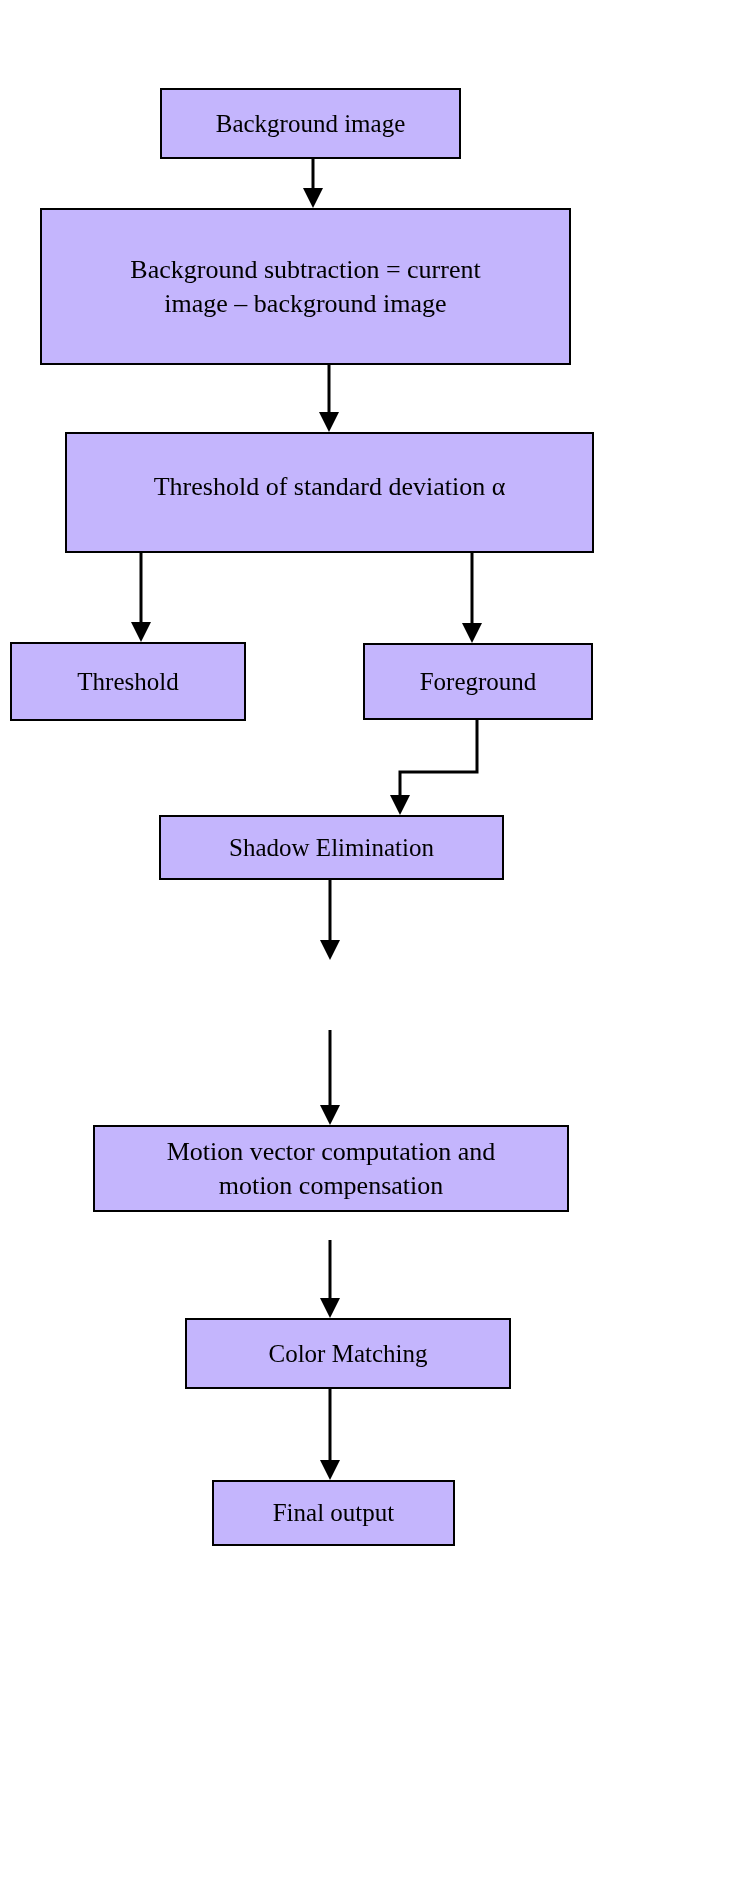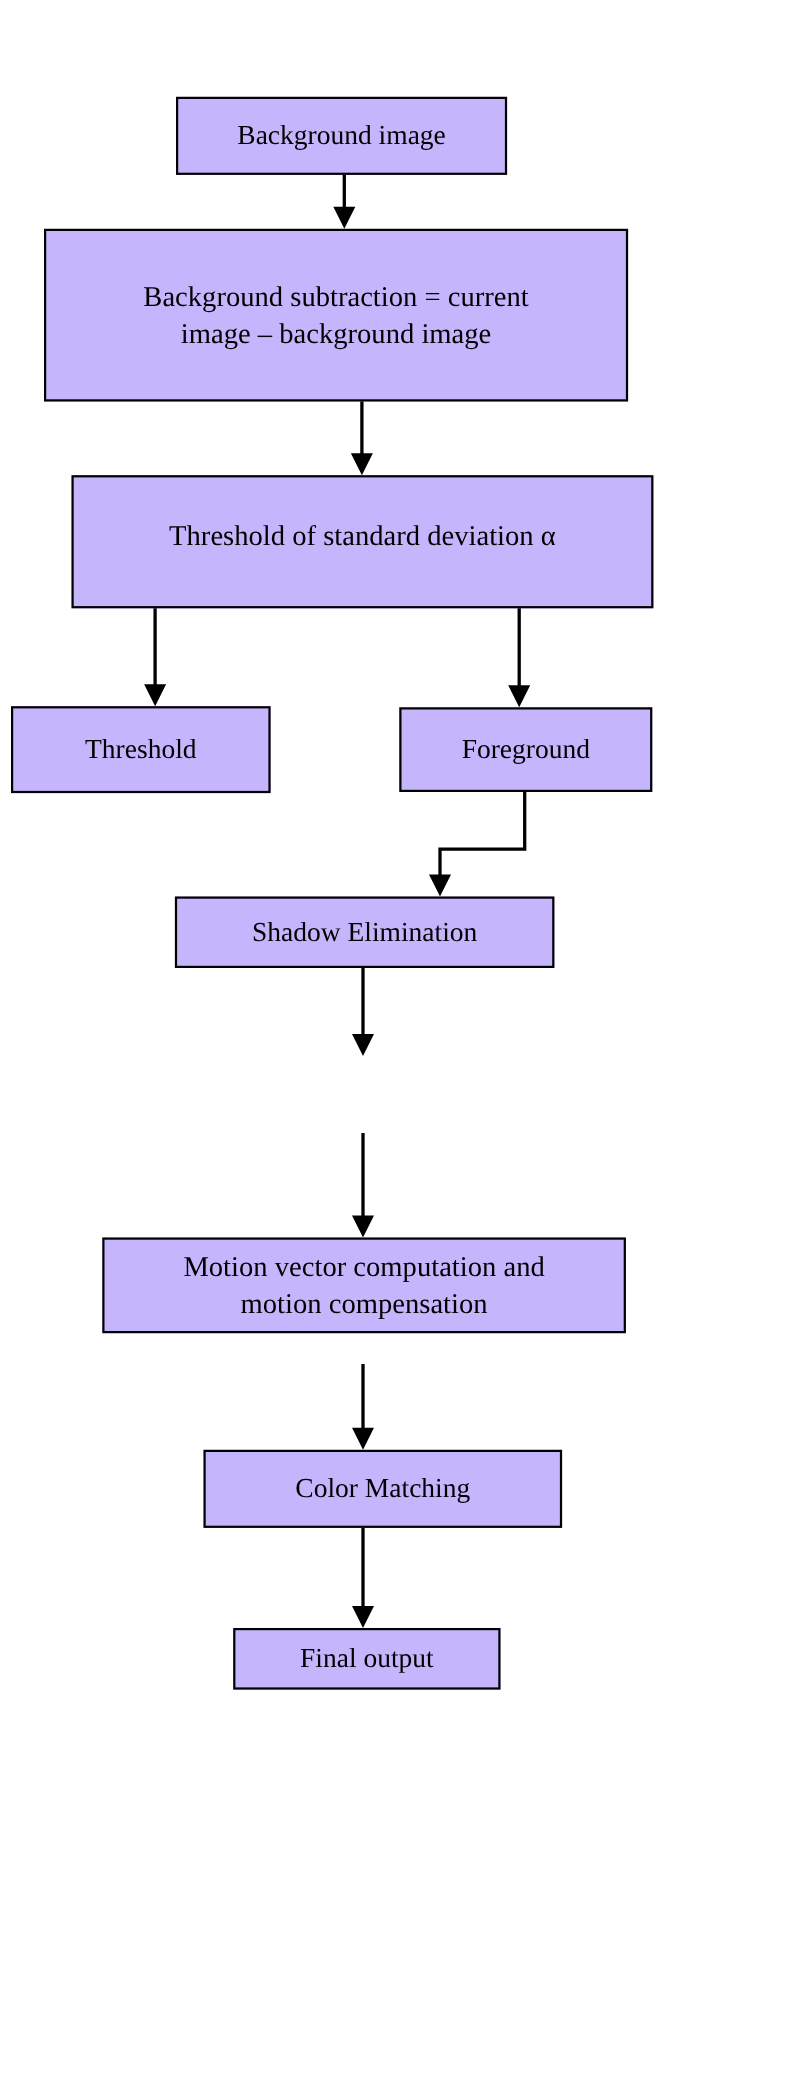--- a/index.html
+++ b/index.html
@@ -134,17 +134,17 @@
 
   <div class="node fs-big" style="left:93px; top:1125px; width:476px; height:87px;">
     <span class="label">Motion vector computation and
 motion compensation</span>
   </div>
 
   <div class="node fs-normal" style="left:165px; top:1318px; width:326px; height:71px;margin-left:20px;">
     <span class="label">Color Matching</span>
   </div>
 
-  <div class="node fs-normal" style="left:212px; top:1480px; width:243px; height:56px;">
+  <div class="node fs-normal" style="left:212px; top:1480px; width:243px; height:66px;">
     <span class="label">Final output</span>
   </div>
 
 </div>
 
 </body></html>

